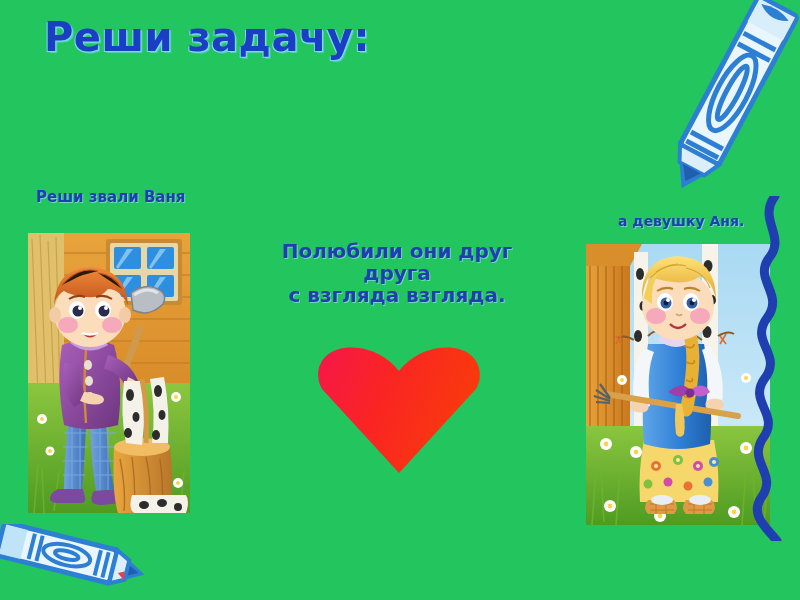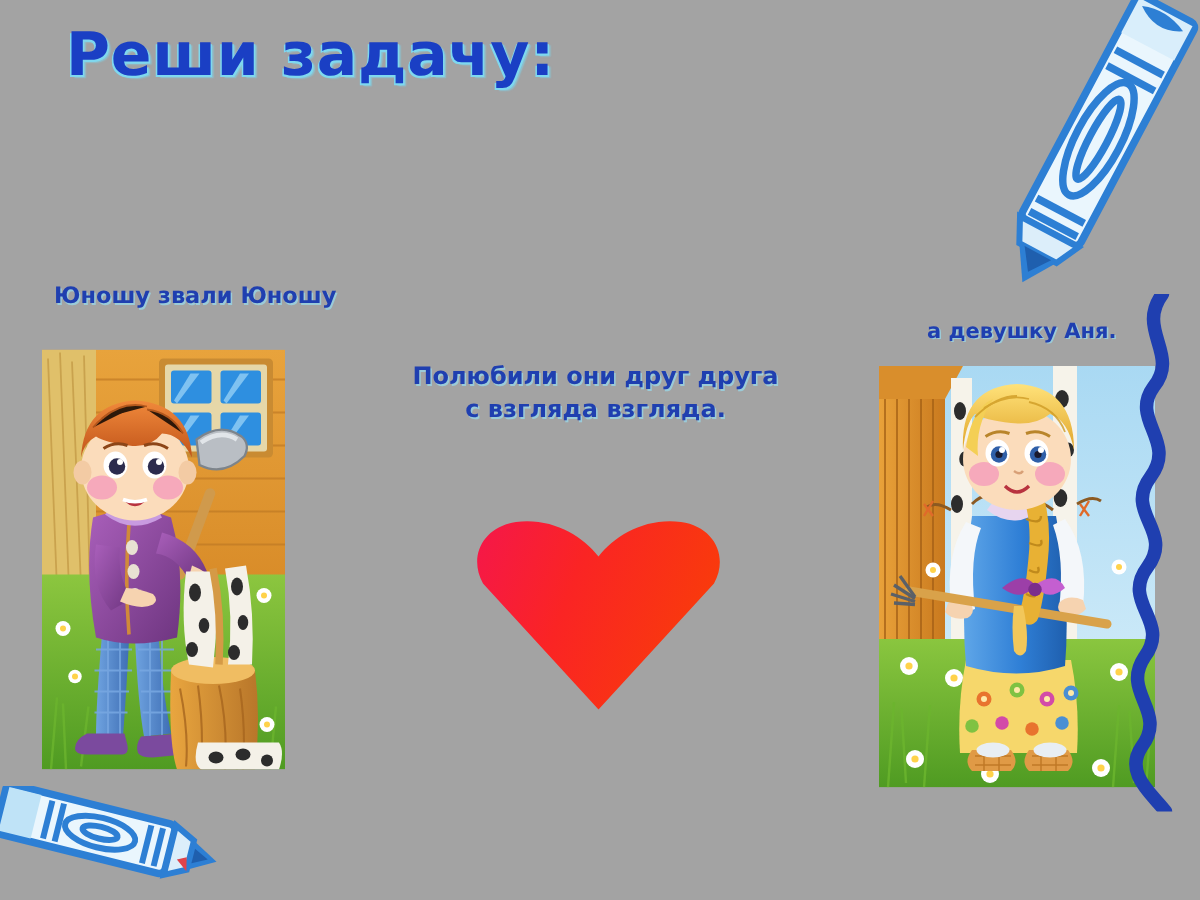--- a/index.html
+++ b/index.html
@@ -11,21 +11,21 @@
     width: 800px;
     height: 600px;
     overflow: hidden;
     font-family: "DejaVu Sans", sans-serif;
   }
 
   #slide {
     position: relative;
     width: 800px;
     height: 600px;
-    background: #a3a3a3;
+    background: #22c55e;
     overflow: hidden;
   }
 
   
   .title-line {
     position: absolute;
     font-family: "DejaVu Sans", sans-serif;
     font-weight: bold;
     color: #1a3fc4;
     letter-spacing: 0.5px;
@@ -62,21 +62,21 @@
   }
   #cap-girl {
     left: 618px;
     top: 203px;
     font-size: 14px;
     margin-top: 10px;
   }
   #cap-center {
     left: 252px;
     top: 240px;
-    font-size: 16px;
+    font-size: 20px;
     line-height: 22px;
     text-align: center;
     white-space: normal;
     width: 290px;
   }
 
   
   #heart-wrap {
     position: absolute;
     left: 316px;
@@ -132,21 +132,21 @@
   #ribbon svg { display: block; width: 100%; height: 100%; }
 </style>
 </head>
 <body>
 
 <div id="slide">
 
   <div class="title-line" id="title-1">Реши задачу:</div>
 
 
-  <div class="caption" id="cap-boy">Юношу звали Юношу</div>
+  <div class="caption" id="cap-boy">Реши звали Ваня</div>
 
   <div class="caption" id="cap-girl">а девушку Аня.</div>
 
   <div class="caption" id="cap-center">
     <div>Полюбили они друг друга</div>
     <div>с взгляда взгляда.</div>
   </div>
 
   <div class="photo" id="photo-boy">
     <svg viewBox="0 0 162 280" preserveAspectRatio="none">

